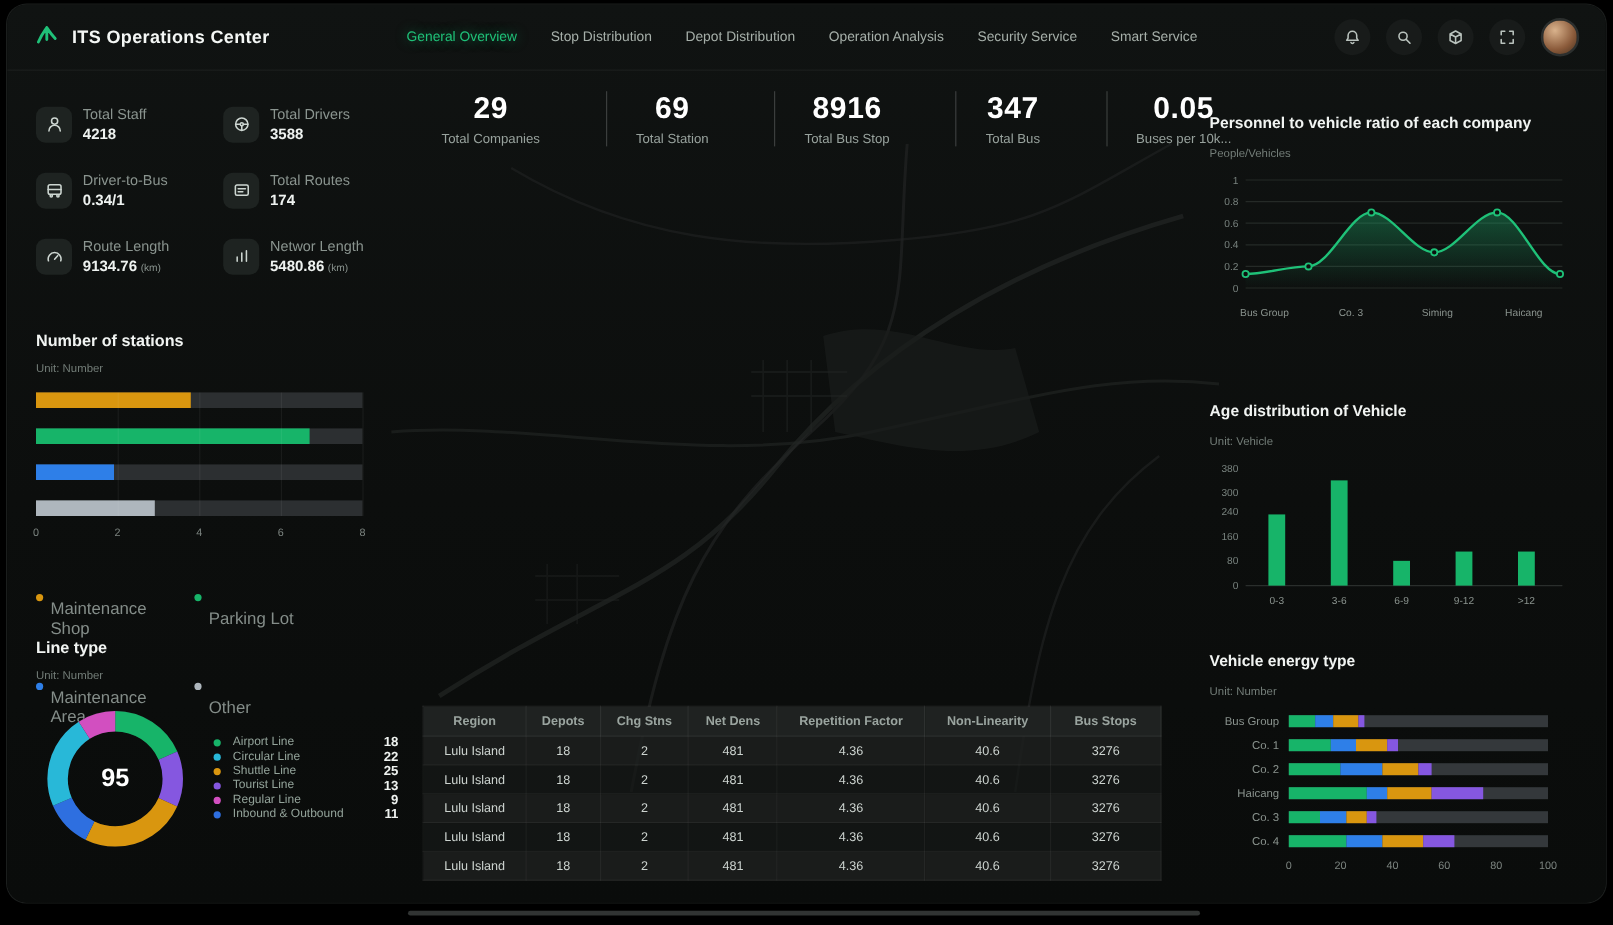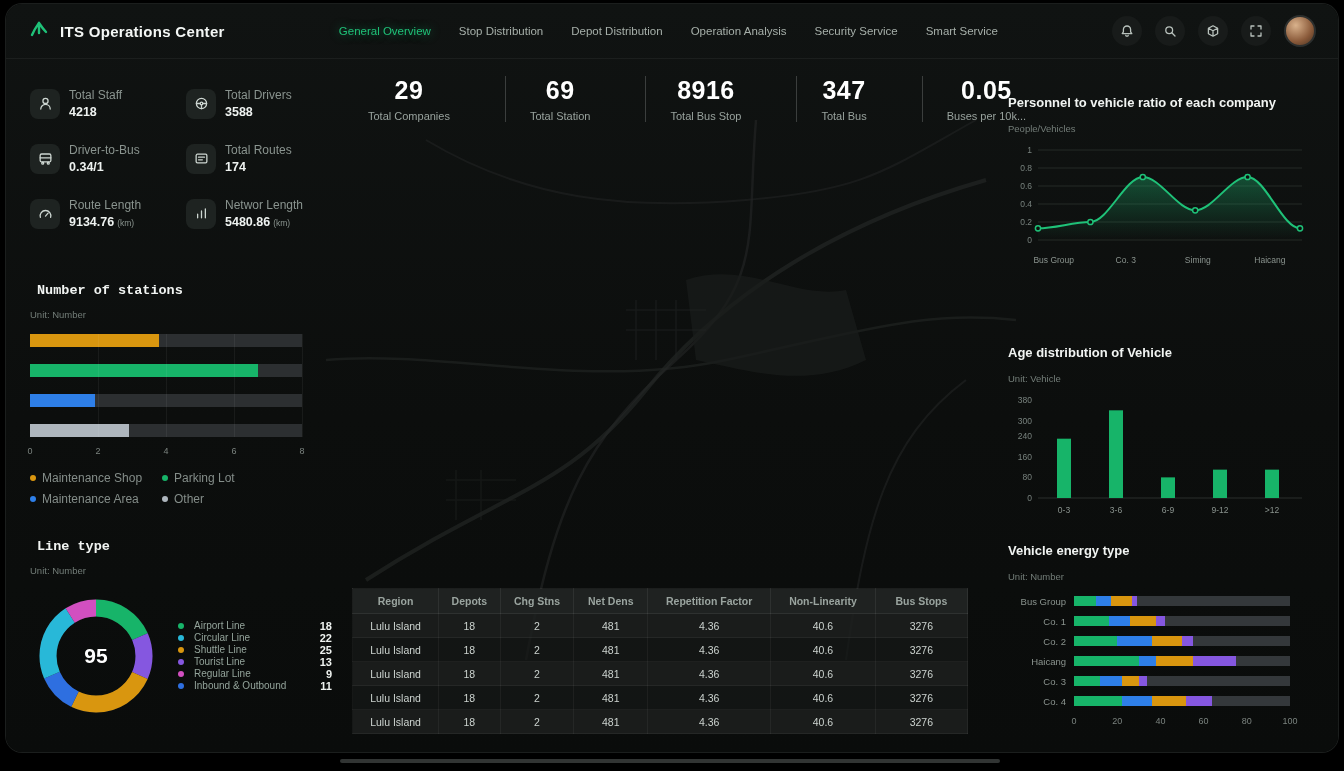--- a/index.html
+++ b/index.html
@@ -34,34 +34,34 @@
             grid-template-columns:1fr 1fr;row-gap:24px;column-gap:10px;}
   .kpi{display:flex;align-items:center;gap:9px;}
   .kpi-icon{width:30px;height:30px;border-radius:8px;background:#1e2321;display:flex;
             align-items:center;justify-content:center;flex:0 0 auto;}
   .kpi-icon svg{width:15px;height:15px;fill:none;stroke:#cdd6d1;stroke-width:1.2;
                 stroke-linecap:round;stroke-linejoin:round;}
   .kpi-label{font-size:12px;color:#8a948f;margin-bottom:3px;white-space:nowrap;}
   .kpi-value{font-size:12.5px;font-weight:700;color:#eef2f0;white-space:nowrap;}
   .kpi-unit{font-size:8.5px;color:#8a948f;font-weight:400;margin-left:3px;}
   
-  .sec-title{font-size:13.5px;font-weight:700;color:#f1f4f2;margin:7px;font-family:Liberation Mono, monospace;}
+  .sec-title{font-size:13.5px;font-weight:700;color:#f1f4f2;margin:0;}
   .unit{font-size:9.5px;color:#737d78;margin-top:11px;}
   
   .stations{position:absolute;left:24px;top:272px;width:302px;z-index:2;}
   #stationsBars{position:relative;width:272px;display:flex;flex-direction:column;gap:17px;margin-top:14px;}
   .hbar-row{height:13px;background:#2c2f31;position:relative;}
   .hbar-fill{position:absolute;left:0;top:0;bottom:0;}
   .vline{position:absolute;top:0;bottom:0;width:1px;background:rgba(255,255,255,0.055);}
   #stationsTicks{position:relative;width:272px;height:13px;margin-top:9px;}
   .tick{position:absolute;transform:translateX(-50%);font-size:9px;color:#7b837f;}
   #stationsLegend{display:grid;grid-template-columns:1fr 1fr;gap:7px 8px;margin-top:12px;width:256px;}
   .leg-item{display:flex;align-items:center;gap:6px;}
   .dot{width:6px;height:6px;border-radius:50%;flex:0 0 auto;}
-  .leg-label{font-size:12px;color:#848d89;}
+  .leg-label{font-size:14px;color:#848d89;margin-top:35px;}
   
   .linetype{position:absolute;left:24px;top:528px;width:302px;z-index:2;}
   .lt-wrap{display:flex;align-items:center;gap:16px;margin-top:14px;}
   .donut-box{position:relative;width:132px;height:132px;flex:0 0 auto;}
   .donut-center{position:absolute;inset:0;display:flex;align-items:center;justify-content:center;
                 font-size:21px;font-weight:700;color:#fff;}
   #ltLegend{flex:1;display:flex;flex-direction:column;}
   .lt-item{display:grid;grid-template-columns:10px 1fr auto;align-items:center;gap:6px;}
   .lt-label{font-size:10px;color:#93a39a;line-height:1.2;}
   .lt-value{font-size:11px;font-weight:700;color:#eef2ef;}
@@ -77,21 +77,21 @@
   th{font-size:10.5px;color:#9aa49f;font-weight:600;padding:6px 4px;background:#1f2221;
      border:1px solid rgba(255,255,255,0.07);}
   td{font-size:10.5px;color:#ccd3cf;padding:5.5px 4px;text-align:center;
      background:rgba(22,25,24,0.72);border:1px solid rgba(255,255,255,0.05);}
   tbody tr:nth-child(odd) td{background:rgba(29,32,31,0.85);}
   col.c1{width:14%}col.c2{width:10%}col.c3{width:12%}col.c4{width:12%}
   col.c5{width:20%}col.c6{width:17%}col.c7{width:15%}
   
   .right-col{position:absolute;left:1002px;top:90px;width:330px;height:650px;z-index:2;}
   .rc-s1{position:absolute;top:0;left:0;width:300px;}
-  .rc-s2{position:absolute;top:250px;left:0;width:300px;}
+  .rc-s2{position:absolute;top:240px;left:0;width:300px;}
   .rc-s3{position:absolute;top:448px;left:0;width:300px;}
   .rc-title{font-size:13px;font-weight:700;color:#f1f4f2;line-height:1.35;margin:0;max-width:272px;}
   svg.chart{display:block;margin-top:8px;}
   #lineXLabels{position:relative;height:14px;width:300px;margin-top:1px;}
   .xlab{position:absolute;transform:translateX(-50%);font-size:8.5px;color:#8a938e;white-space:nowrap;}
   #energyRows{margin-top:14px;}
   .en-row{display:flex;align-items:center;gap:8px;height:11px;margin-bottom:9px;}
   .en-label{width:58px;text-align:right;font-size:9.5px;color:#8a938e;flex:0 0 auto;white-space:nowrap;}
   .en-track{width:216px;height:10px;background:#34383b;display:flex;}
   .en-seg{height:10px;display:block;}

